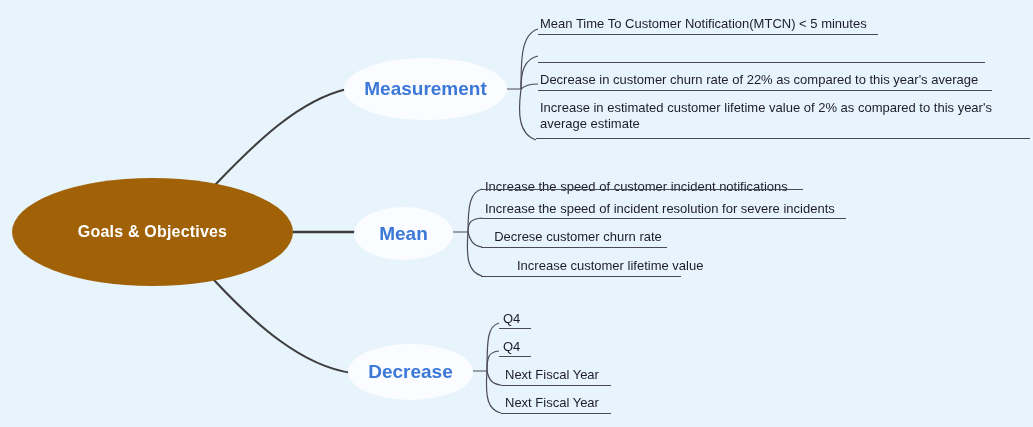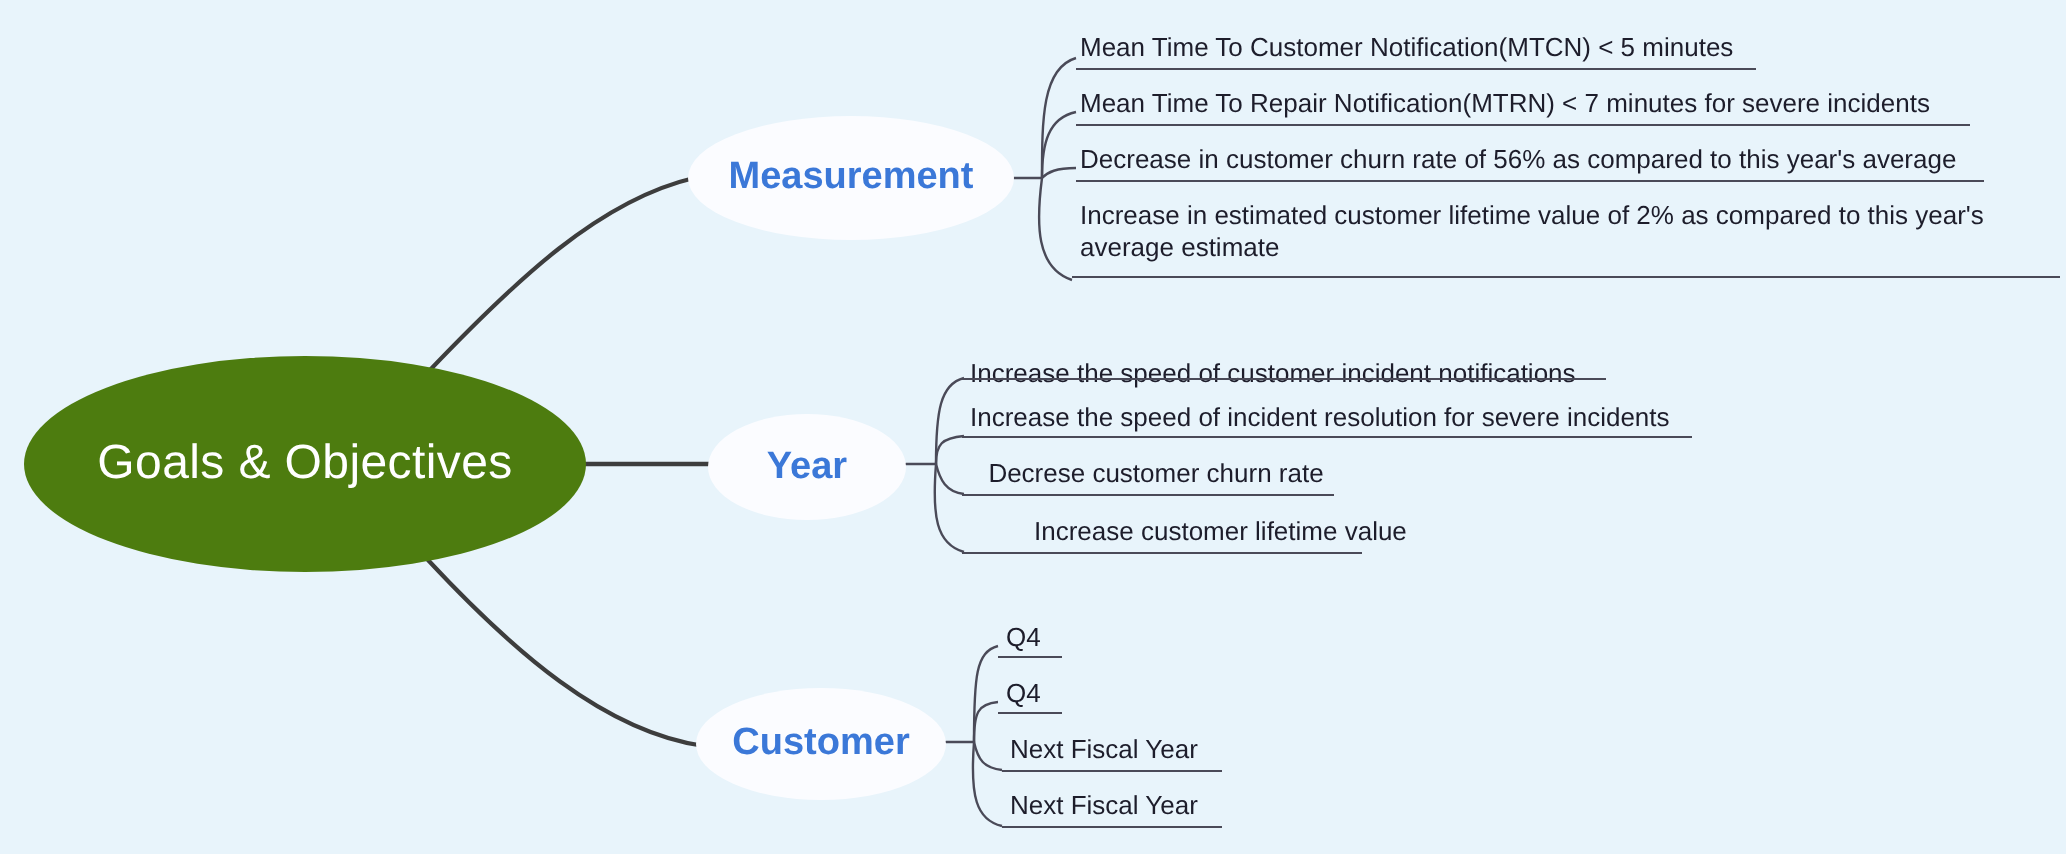--- a/index.html
+++ b/index.html
@@ -40,24 +40,24 @@
     justify-content: center;
     text-align: center;
     box-sizing: border-box;
   }
   .central-node {
     left: 12px;
     top: 178px;
     width: 281px;
     height: 108px;
     border-radius: 50%;
-    background: #4d7c0f;
+    background: #a16207;
     color: #ffffff;
-    font-size: 24px;
-    font-weight: normal;
+    font-size: 16px;
+    font-weight: bold;
     letter-spacing: 0.2px;
   }
   .branch-node {
     border-radius: 50%;
     background: #fbfcff;
     color: #3b78d8;
     font-weight: bold;
     font-size: 19px;
   }
   .branch-measurement {
@@ -125,34 +125,33 @@
 
   <div class="node central-node">
     <span>Goals &amp; Objectives</span>
   </div>
 
   <div class="node branch-node branch-measurement">
     <span>Measurement</span>
   </div>
 
   <div class="node branch-node branch-goal">
-    <span>Year</span>
+    <span>Mean</span>
   </div>
 
   <div class="node branch-node branch-timeline">
-    <span>Customer</span>
+    <span>Decrease</span>
   </div>
 
   <div class="leaf" style="left:538px; top:16px; width:345px;">Mean Time To Customer Notification(MTCN) &lt; 5 minutes</div>
   <div class="leaf-line" style="left:538px; top:34px; width:340px;"></div>
 
-  <div class="leaf" style="left:538px; top:44px; width:450px;">Mean Time To Repair Notification(MTRN) &lt; 7 minutes for severe incidents</div>
   <div class="leaf-line" style="left:538px; top:62px; width:447px;"></div>
 
-  <div class="leaf" style="left:538px; top:72px; width:460px;">Decrease in customer churn rate of 56% as compared to this year's average</div>
+  <div class="leaf" style="left:538px; top:72px; width:460px;">Decrease in customer churn rate of 22% as compared to this year's average</div>
   <div class="leaf-line" style="left:538px; top:90px; width:454px;"></div>
 
   <div class="leaf" style="left:538px; top:100px; width:490px;">Increase in estimated customer lifetime value of 2% as compared to this year's average estimate</div>
   <div class="leaf-line" style="left:536px; top:138px; width:494px;"></div>
 
   <div class="leaf" style="left:483px; top:179px; width:330px;">Increase the speed of customer incident notifications</div>
   <div class="leaf-line" style="left:481px; top:189px; width:322px;"></div>
 
   <div class="leaf" style="left:483px; top:201px; width:370px;">Increase the speed of incident resolution for severe incidents</div>
   <div class="leaf-line" style="left:481px; top:218px; width:365px;"></div>

